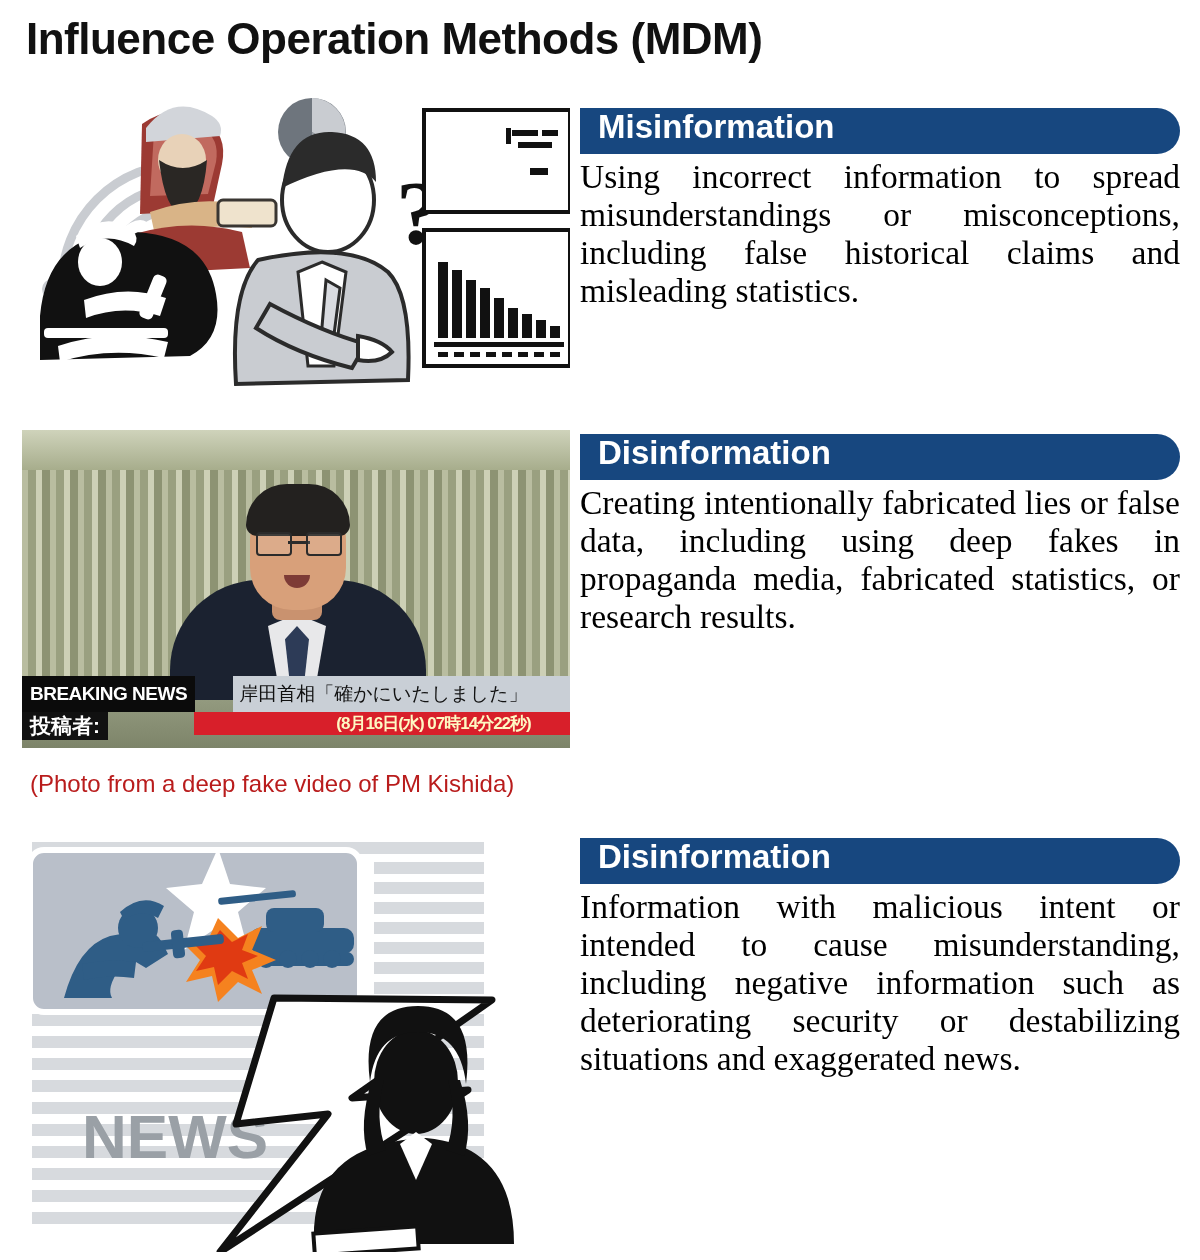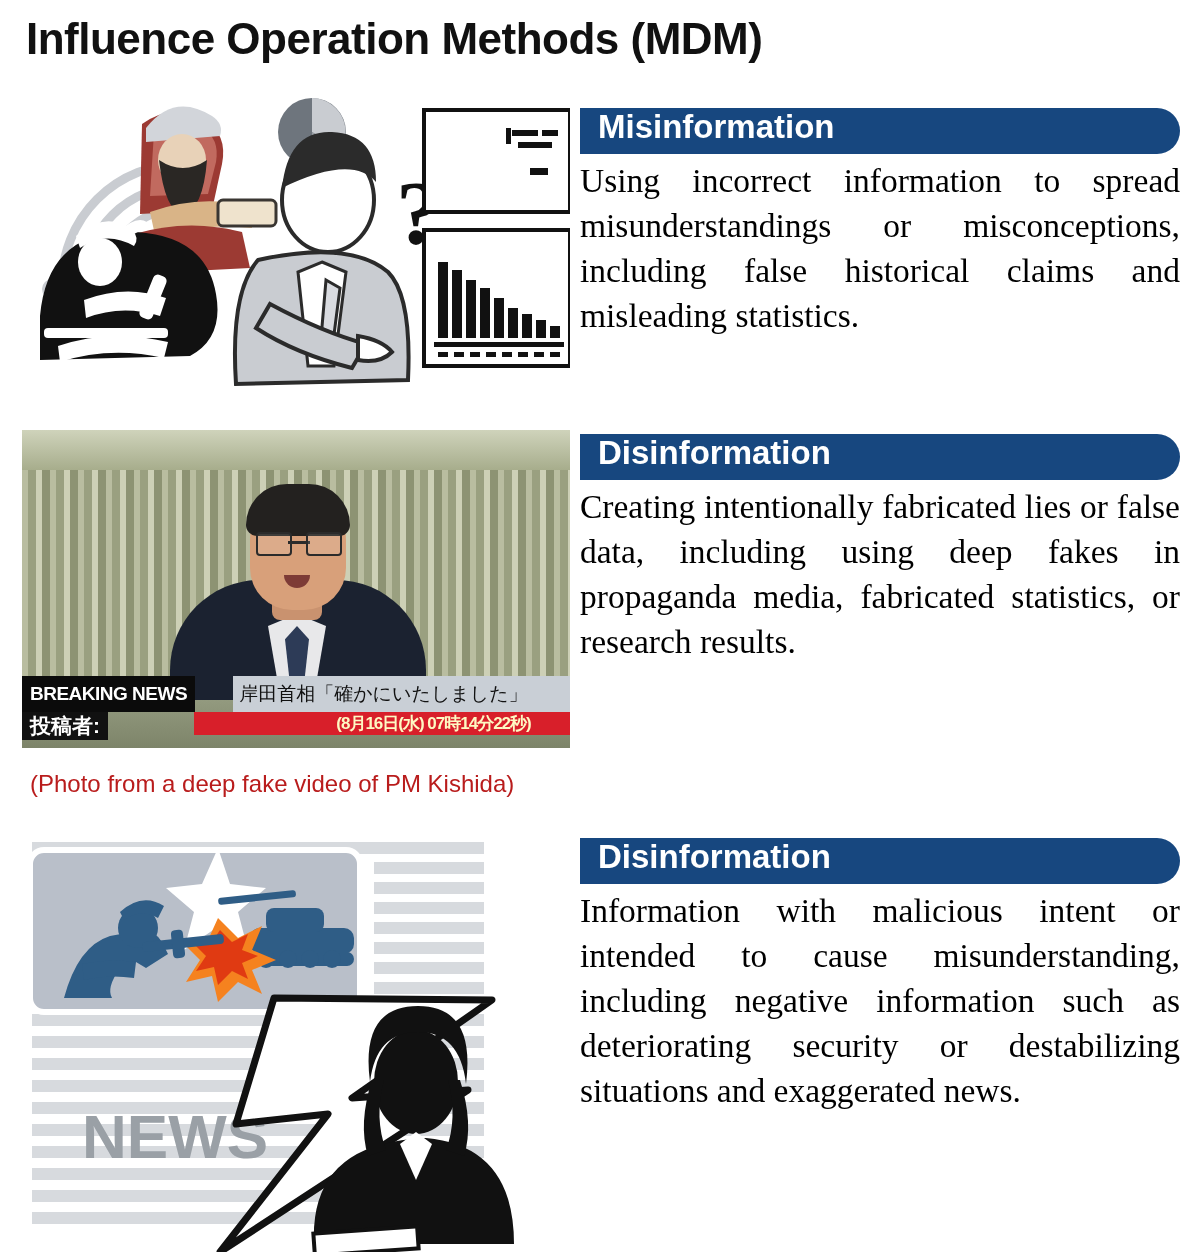--- a/index.html
+++ b/index.html
@@ -51,21 +51,21 @@
     font-weight: bold;
     font-size: 33px;
     padding-left: 18px;
     letter-spacing: 0px;
     white-space: nowrap;
   }
 
   .body-text {
     font-family: "Liberation Serif", serif;
     font-size: 33.5px;
-    line-height: 45px;
+    line-height: 38px;
     color: #000000;
     margin-top: 4px;
     text-align: justify;
     text-justify: inter-word;
   }
 
   .caption {
     position: absolute;
     font-family: Liberation Sans, sans-serif;
     font-size: 24px;

